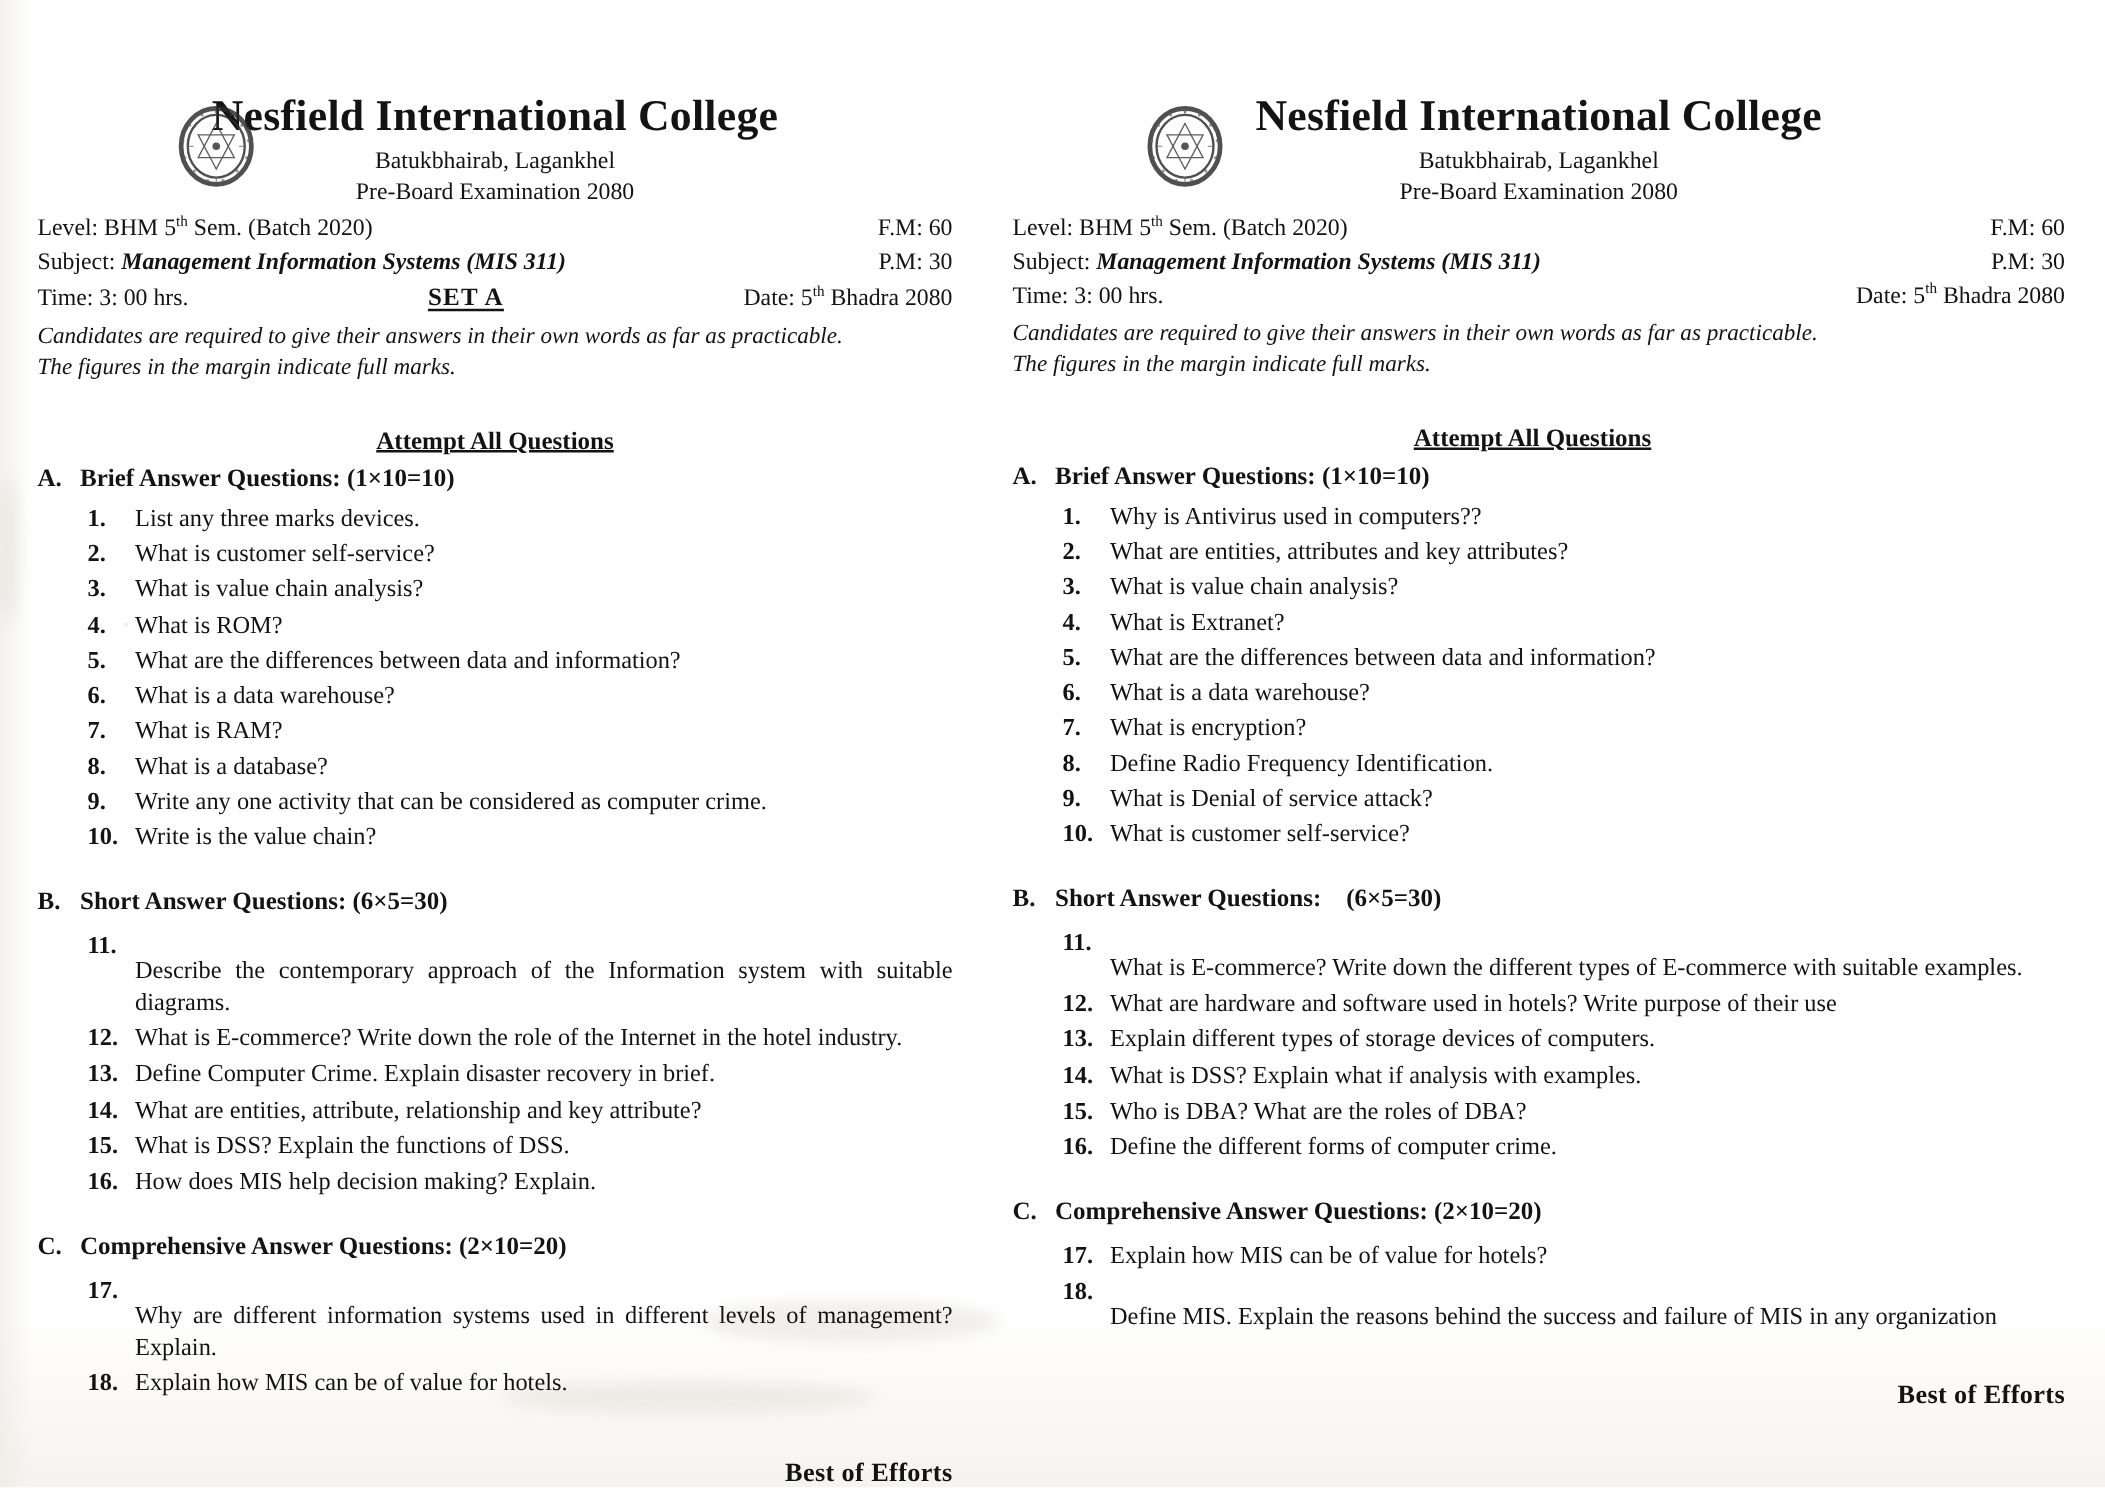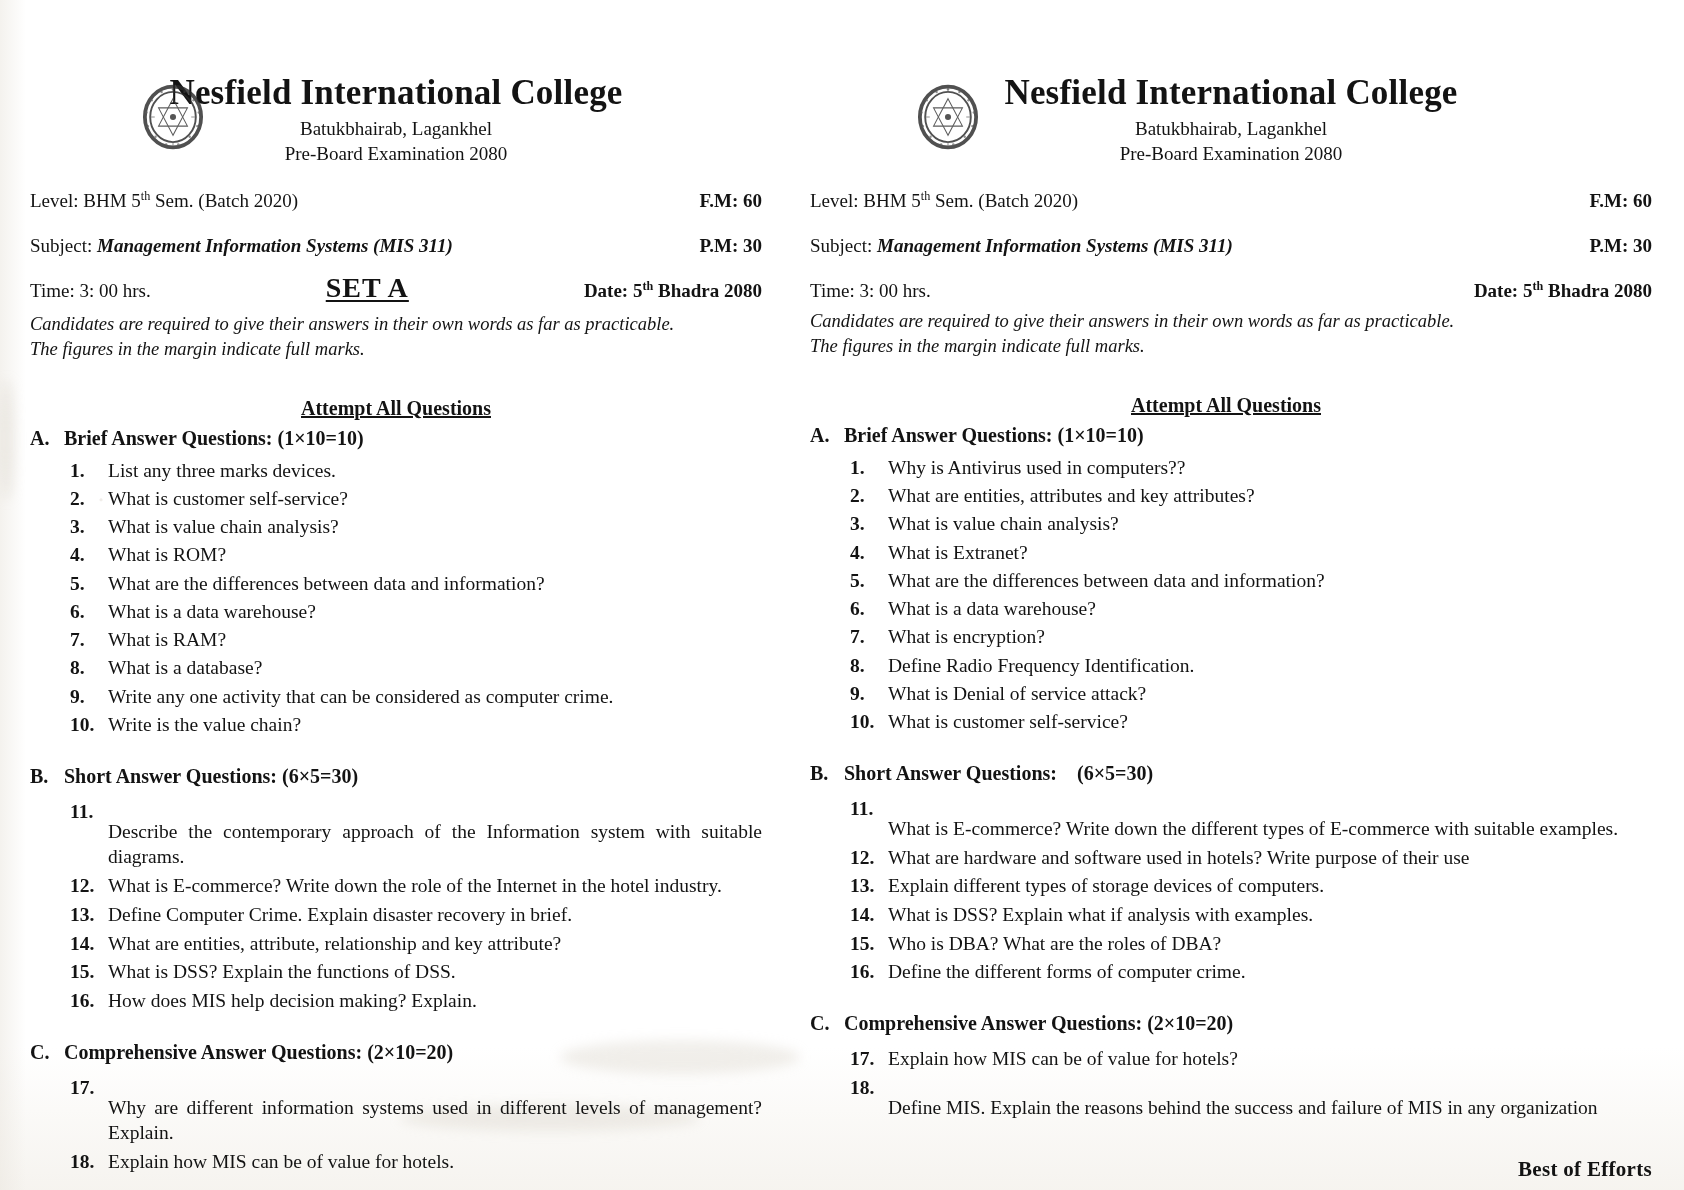--- a/index.html
+++ b/index.html
@@ -85,30 +85,30 @@
     font-size: 0;
   }
   .meta-row {
     display: flex;
     justify-content: space-between;
     align-items: baseline;
     font-size: 19px;
     line-height: 1.42;
     text-align: left;
   }
-  .meta-left { white-space: nowrap; margin-top: 18px; }
+  .meta-left { white-space: nowrap; }
   .meta-mid { flex: 1; text-align: center; }
-  .meta-right { white-space: nowrap; font-weight: bold; }
+  .meta-right { white-space: nowrap; font-weight: normal; }
   .b { font-weight: bold; font-style: italic; }
   .set-label {
     font-weight: bold;
     text-decoration: underline;
     text-underline-offset: 3px;
     letter-spacing: 1px;
-    font-size: 28px;
+    font-size: 20px;
   }
   sup { font-size: 0.64em; vertical-align: super; line-height: 0; }
 
   .instructions {
     margin-top: 4px;
     font-style: italic;
     font-size: 18.5px;
     line-height: 1.38;
     text-align: left;
   }

